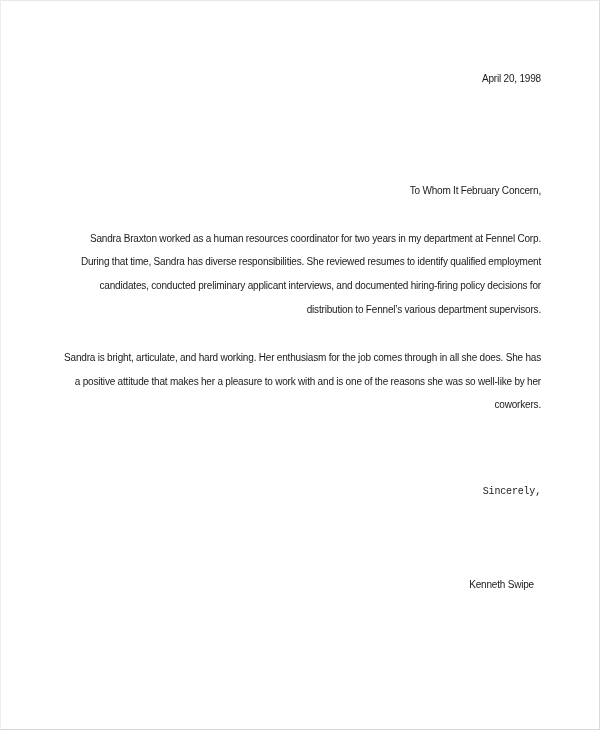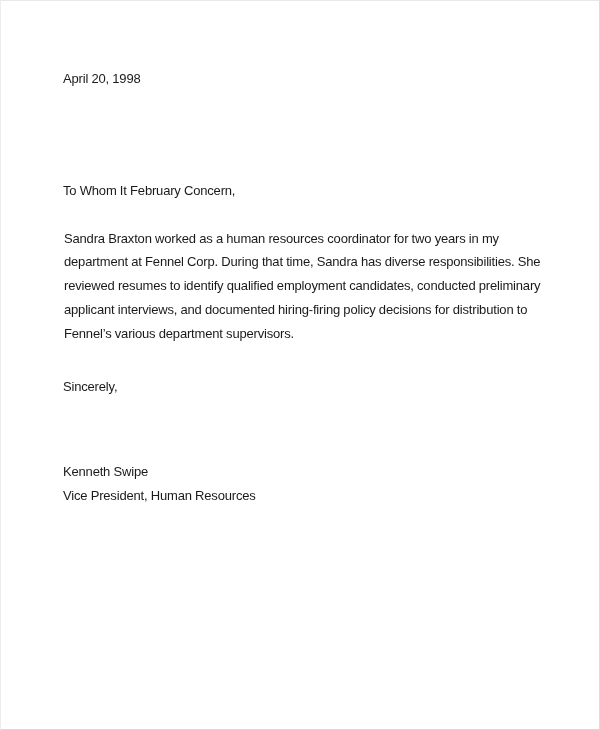--- a/index.html
+++ b/index.html
@@ -25,74 +25,75 @@
 
   #letter {
     position: absolute;
     left: 62px;
     top: 66px;
     width: 478px;
   }
 
   .line,
   .para {
-    font-size: 13px;
+    font-size: 10px;
     line-height: 23.8px;
     letter-spacing: -0.18px;
     color: #1a1a1a;
-    text-align: left;
+    text-align: right;
     word-spacing: -0.1px;
   }
 
   .date {
     margin: 0 0 0 0;
   }
 
   .salutation {
     margin: 88px 0 0 0;
   }
 
   .para {
     margin: 24px 0 0 1px;
   }
 
   .closing {
-    margin: 29px 0 0 0;
+    margin: 63px 0 0 0;
+    font-family: Liberation Mono, monospace;
   }
 
   .signature-gap {
     height: 62px;
   }
 
   .sig-name {
-    margin: 0;
+    margin: 7px;
   }
 
   .sig-title {
     margin: 0;
   }
 </style>
 </head>
 <body>
 
 <div id="page">
 
   <div id="letter">
 
     <p class="line date">April 20, 1998</p>
 
     <p class="line salutation">To Whom It February Concern,</p>
 
     <p class="para">Sandra Braxton worked as a human resources coordinator for two years in my department at Fennel Corp. During that time, Sandra has diverse responsibilities. She reviewed resumes to identify qualified employment candidates, conducted preliminary applicant interviews, and documented hiring-firing policy decisions for distribution to Fennel’s various department supervisors.</p>
 
+    <p class="para">Sandra is bright, articulate, and hard working. Her enthusiasm for the job comes through in all she does. She has a positive attitude that makes her a pleasure to work with and is one of the reasons she was so well-like by her coworkers.</p>
 
 
     <p class="line closing">Sincerely,</p>
 
     <div class="signature-gap"></div>
 
     <p class="line sig-name">Kenneth Swipe</p>
 
-    <p class="line sig-title">Vice President, Human Resources</p>
 
   </div>
 
 </div>
 
 </body></html>

